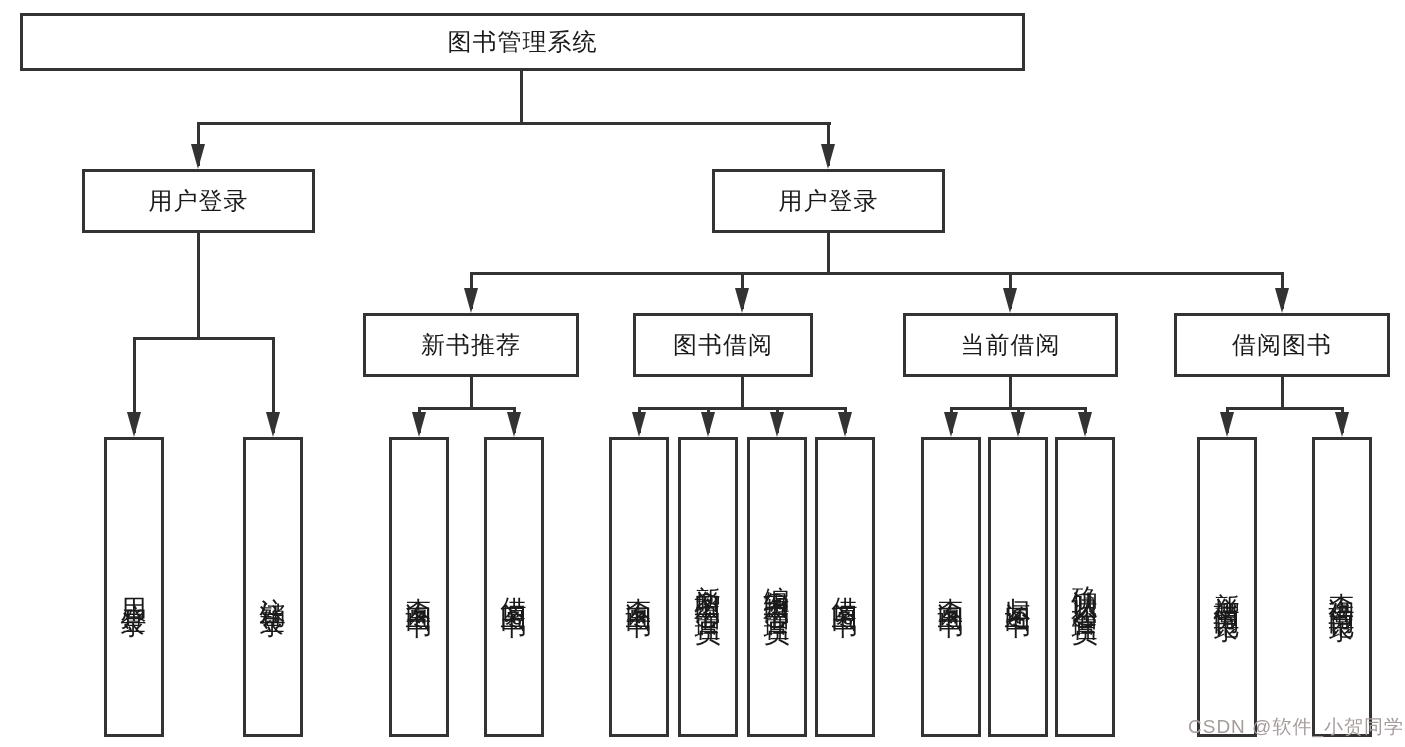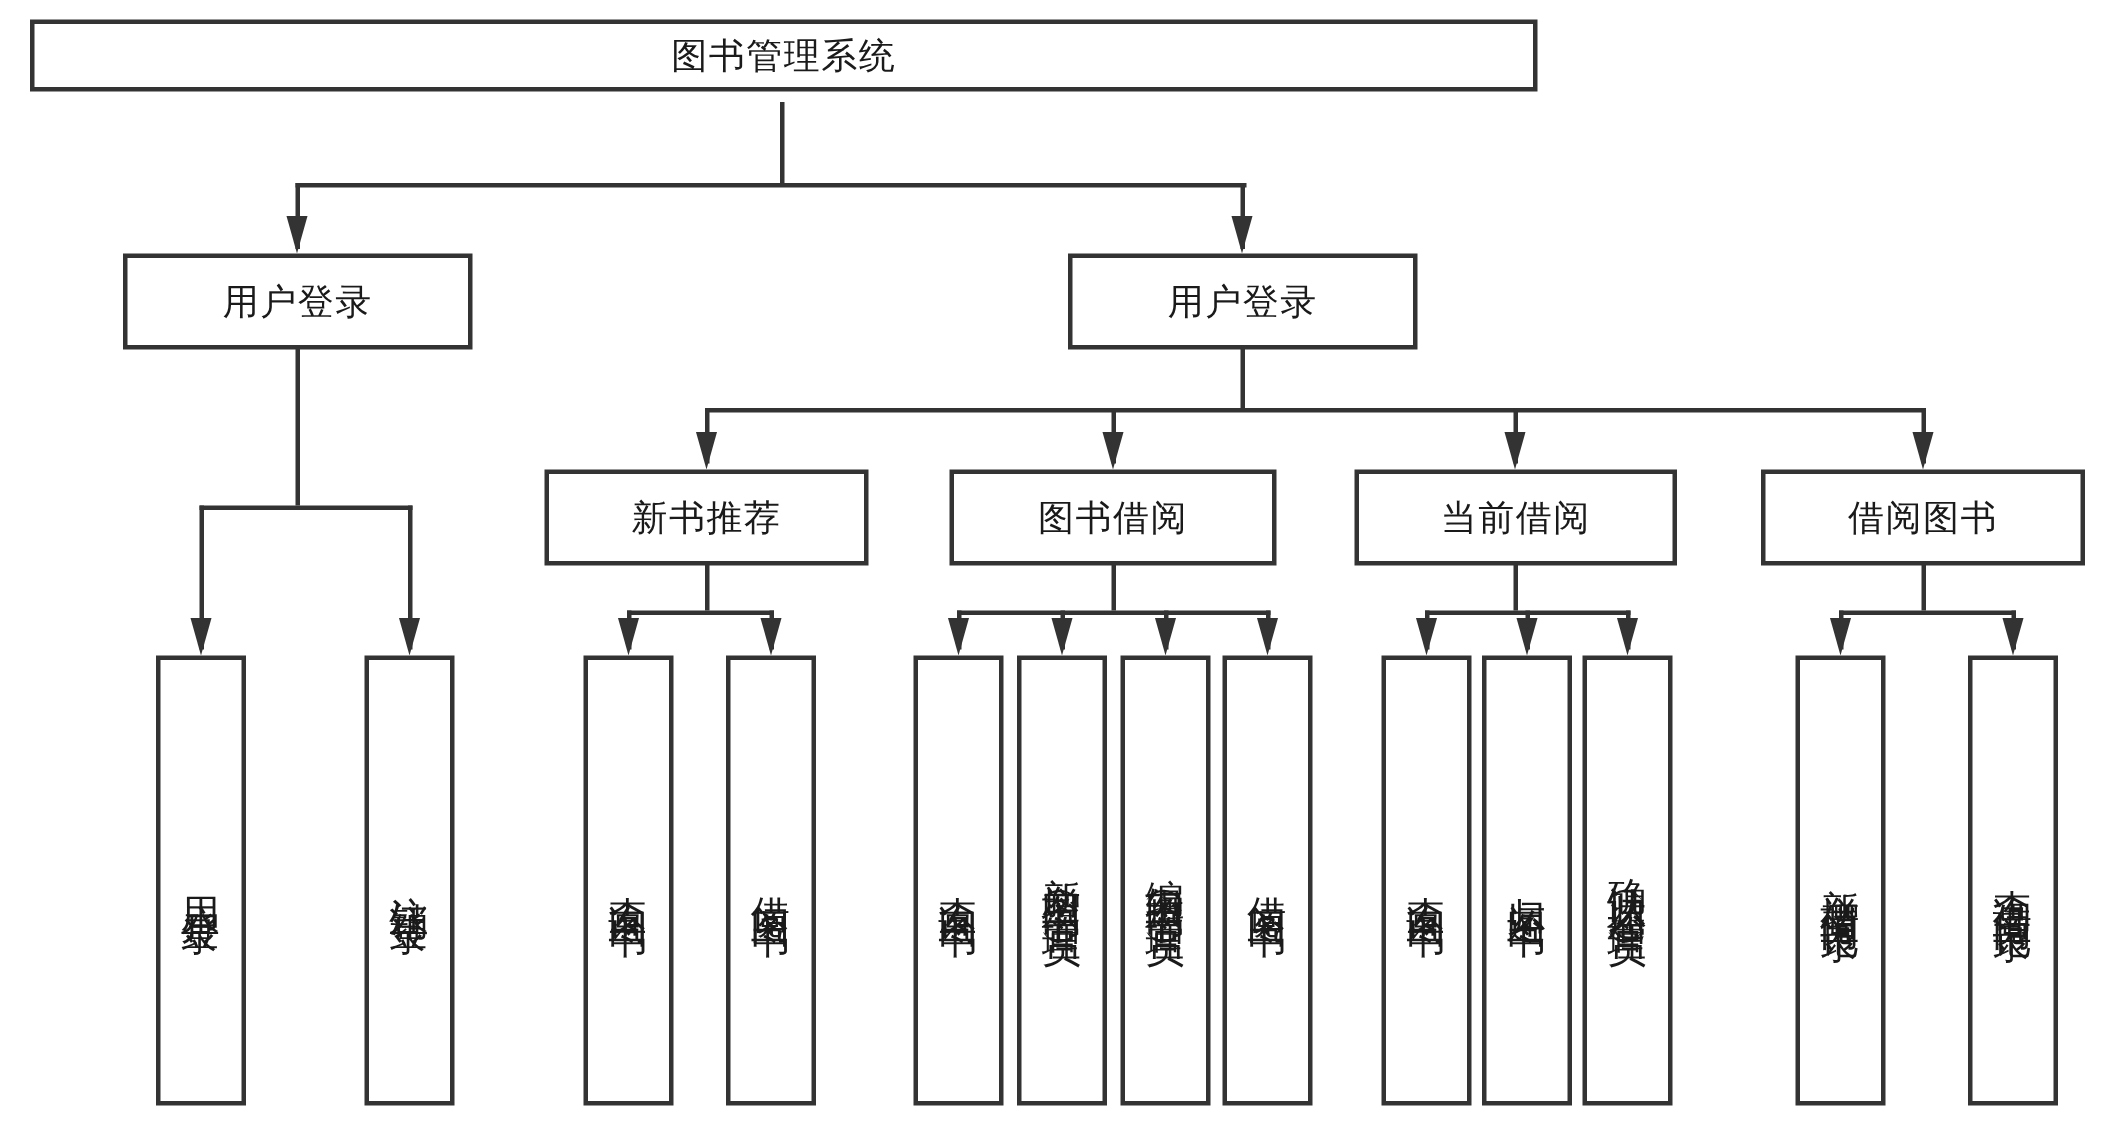--- a/index.html
+++ b/index.html
@@ -62,21 +62,21 @@
     color: #a59b9b;
     letter-spacing: 1px;
     white-space: nowrap;
   }
 </style>
 </head>
 <body>
 
 <div class="canvas">
 
-  <div class="node" style="left:20px; top:13px; width:1005px; height:48px;">
+  <div class="node" style="left:20px; top:13px; width:1005px; height:58px;">
     <span>图书管理系统</span>
   </div>
 
   <div class="vline" style="left:520px; top:68px; height:54px;"></div>
   <div class="hline" style="left:197px; top:122px; width:634px;"></div>
   <div class="vline" style="left:197px; top:122px; height:44px;"></div>
   <div class="arrow" style="left:191px; top:144px;"></div>
   <div class="vline" style="left:827px; top:122px; height:44px;"></div>
   <div class="arrow" style="left:821px; top:144px;"></div>
 
@@ -101,21 +101,21 @@
   <div class="vline" style="left:741px; top:272px; height:37px;"></div>
   <div class="arrow" style="left:735px; top:288px;"></div>
   <div class="vline" style="left:1009px; top:272px; height:37px;"></div>
   <div class="arrow" style="left:1003px; top:288px;"></div>
   <div class="vline" style="left:1281px; top:272px; height:37px;"></div>
   <div class="arrow" style="left:1275px; top:288px;"></div>
 
   <div class="node" style="left:363px; top:313px; width:216px; height:64px;">
     <span>新书推荐</span>
   </div>
-  <div class="node" style="left:633px; top:313px; width:218px; height:64px;">
+  <div class="node" style="left:633px; top:313px; width:180px; height:64px;">
     <span>图书借阅</span>
   </div>
   <div class="node" style="left:903px; top:313px; width:215px; height:64px;text-align:center;">
     <span>当前借阅</span>
   </div>
   <div class="node" style="left:1174px; top:313px; width:216px; height:64px;">
     <span>借阅图书</span>
   </div>
 
   <div class="vline" style="left:470px; top:376px; height:31px;"></div>
@@ -189,14 +189,15 @@
     <span>确认归还（管理员）</span>
   </div>
 
   <div class="node leaf" style="left:1197px; top:437px; width:60px; height:300px;">
     <span>新增借阅记录</span>
   </div>
   <div class="node leaf" style="left:1312px; top:437px; width:60px; height:300px;">
     <span>查询借阅记录</span>
   </div>
 
+  <div class="watermark">CSDN @软件_小贺同学</div>
 
 </div>
 
 </body></html>

